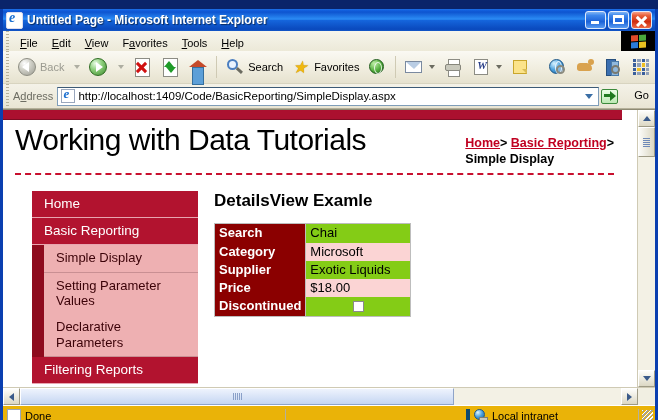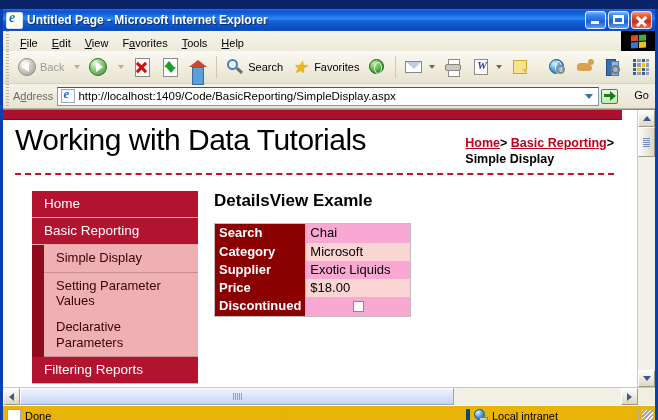--- a/index.html
+++ b/index.html
@@ -189,21 +189,21 @@
     border-bottom:1px solid #c98f93;margin-left:12px;line-height:1.18;
   }
   .nav .lvl2.last{border-bottom:0;}
   
   .content{flex:1;padding-left:16px;padding-right:10px;}
   .content h2{margin:0 0 12px 0;font-size:17px;font-weight:bold;color:#000;white-space:nowrap;}
   table.dv{border-collapse:collapse;border:1px solid #bdbdbd;}
   table.dv td{font-size:13px;padding:1px 4px;vertical-align:middle;white-space:nowrap;line-height:1.25;}
   table.dv td.h{background:#8b0000;color:#fff;font-weight:bold;border-right:1px solid #bdbdbd;}
   table.dv tr.alt td.v{background:#fbd4d4;}
-  table.dv td.v{background:#f9a8d4;min-width:96px;color:#000;}
+  table.dv td.v{background:#84cc16;min-width:96px;color:#000;}
   table.dv td.v.ctr{text-align:center;}
   .cbx{width:11px;height:11px;border:1px solid #8a8a8a;background:#fff;display:inline-block;vertical-align:middle;box-sizing:border-box;}
   
   .vsb{width:17px;flex:0 0 auto;background:#f1efe2;border-left:1px solid #cfcab4;display:flex;flex-direction:column;}
   .sbbtn{height:17px;background:linear-gradient(to bottom,#fdfdfb,#dcd8c4);border:1px solid #fff;border-right-color:#9e9a85;border-bottom-color:#9e9a85;
     box-sizing:border-box;display:flex;align-items:center;justify-content:center;flex:0 0 auto;}
   .sbbtn .ar{width:0;height:0;border-left:4px solid transparent;border-right:4px solid transparent;}
   .sbbtn.up .ar{border-bottom:5px solid #3a5a8a;}
   .sbbtn.dn .ar{border-top:5px solid #3a5a8a;}
   .sbtrack{flex:1;background:#f3f1e5;position:relative;}

